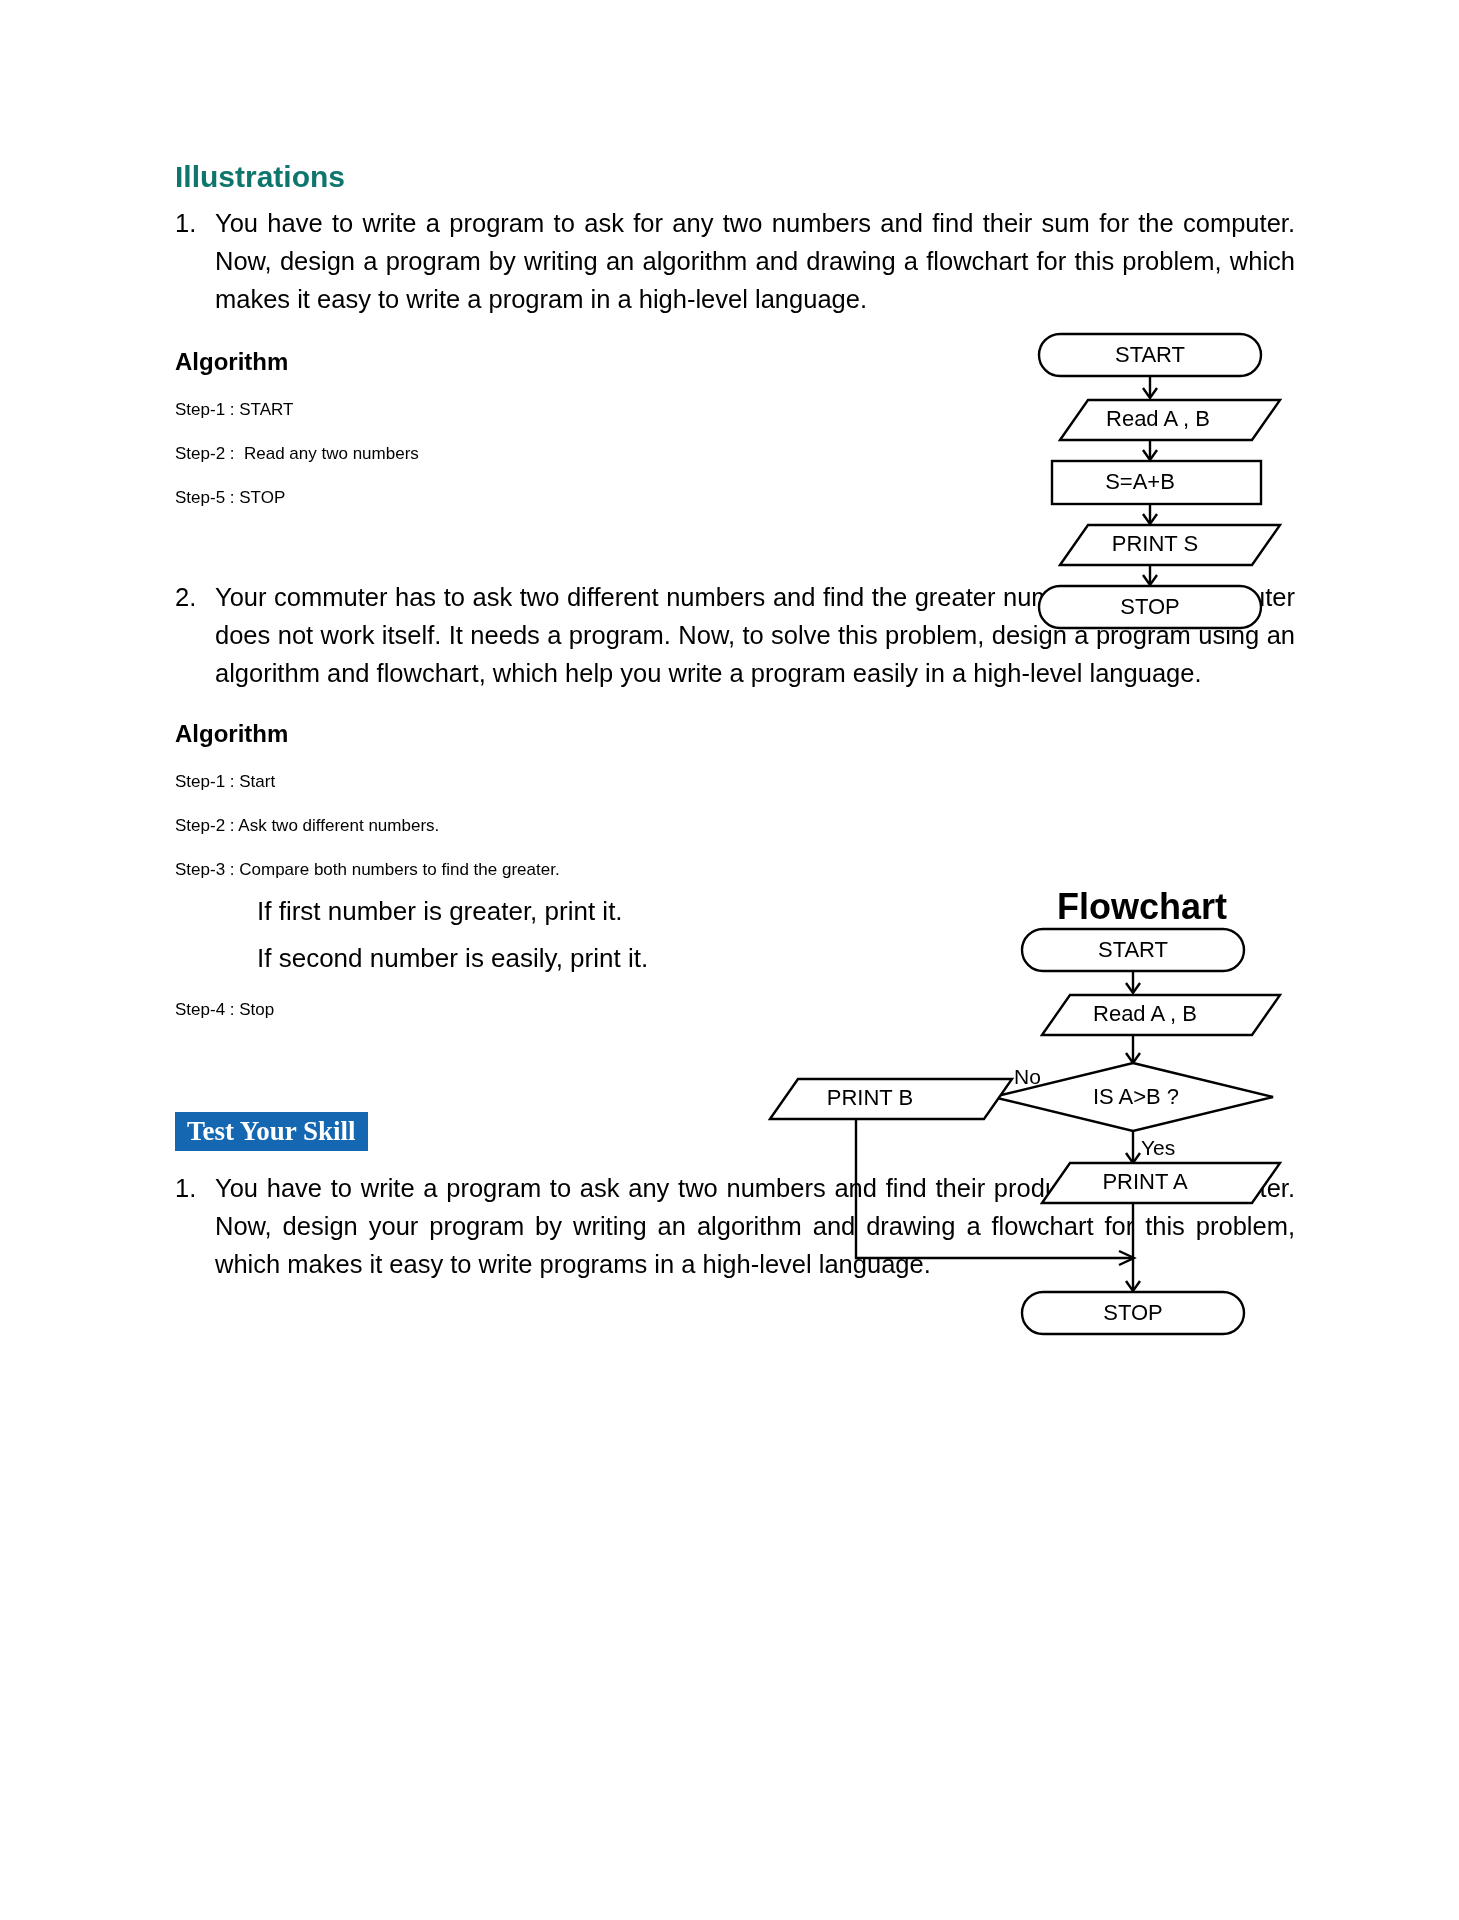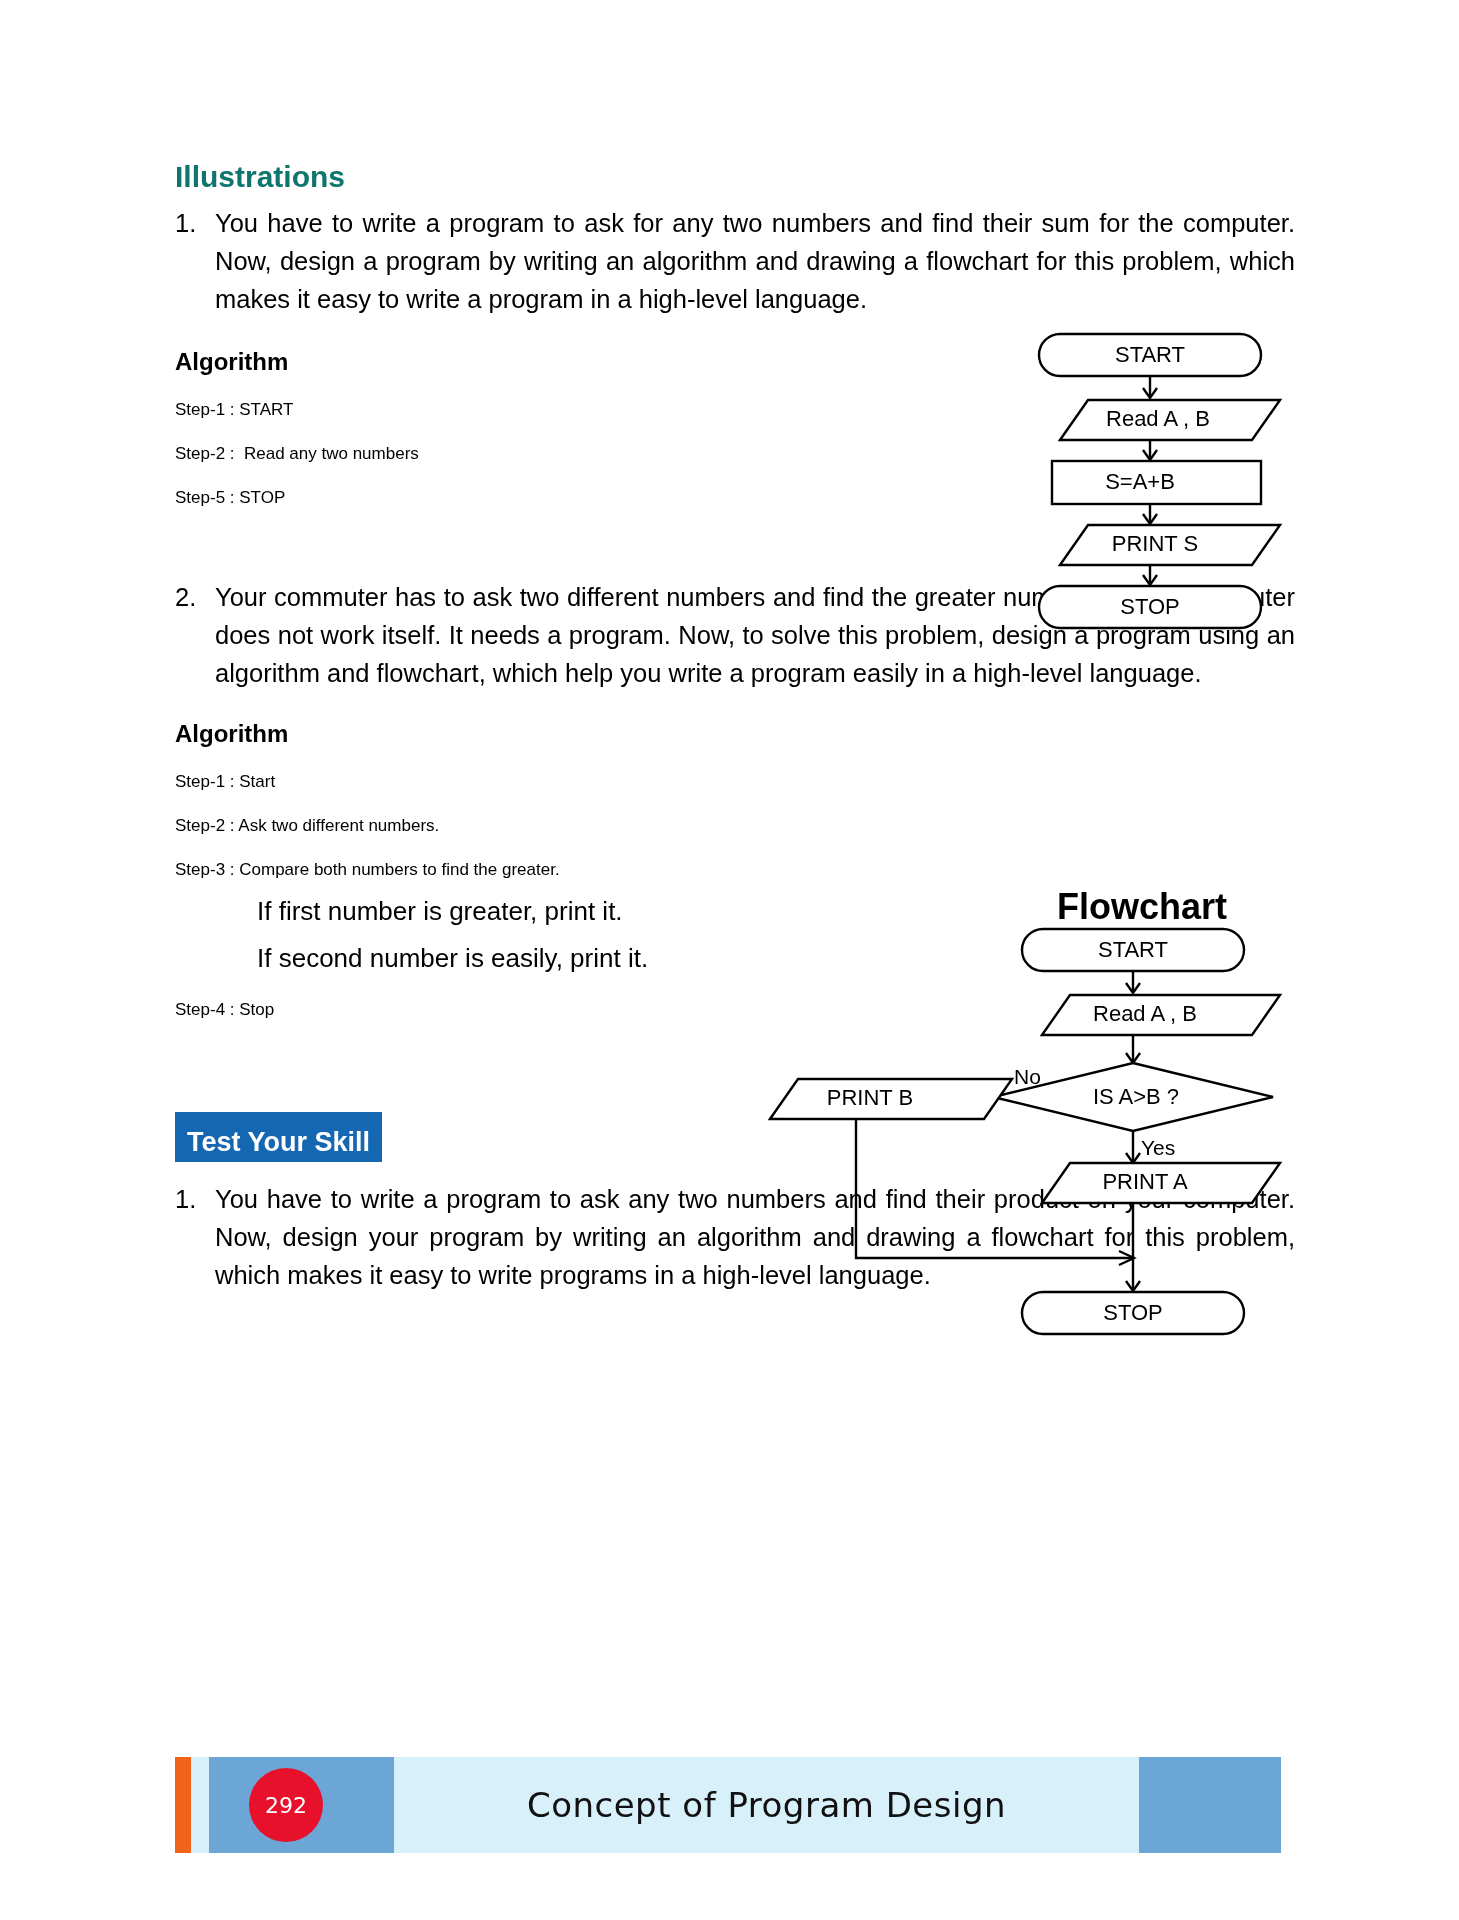--- a/index.html
+++ b/index.html
@@ -78,23 +78,23 @@
 
   .tys-wrap {
     margin-top: 8px;
   }
   .tys-badge {
     display: inline-block;
     background: #1667b1;
     color: #ffffff;
     font-size: 27px;
     font-weight: bold;
-    padding: 17px 12px 6px 12px;
+    padding: 6px 12px 6px 12px;
     line-height: 1.0;
-    font-family: Liberation Sans, sans-serif;
+    font-family: Liberation Serif, serif;
   }
 
   
   .fc {
     position: absolute;
   }
   .fc svg { display: block; overflow: visible; }
   .fc text {
     font-family: "Liberation Sans", sans-serif;
     fill: #000;
@@ -285,25 +285,14 @@
       <path class="fc-line" d="M349 326 L364 333 L349 340"></path>
 
       <path class="fc-line" d="M363 278 L363 364"></path>
       <path class="fc-line" d="M356 356 L363 366 L370 356"></path>
 
       <rect class="fc-shape" x="252" y="367" width="222" height="42" rx="21" ry="21"></rect>
       <text class="fc-label" x="363" y="389">STOP</text>
     </svg>
   </div>
 
-  <div class="footer">
-    <div class="footer-orange"></div>
-    <div class="footer-lightgap"></div>
-    <div class="footer-blueblock"></div>
-    <div class="footer-center"></div>
-    <div class="footer-rightblock"></div>
-    <div class="footer-pagecircle">
-      <span class="footer-pagenum">292</span>
-    </div>
-    <div class="footer-title">Concept of Program Design</div>
-  </div>
 
 </div>
 
 </body></html>

